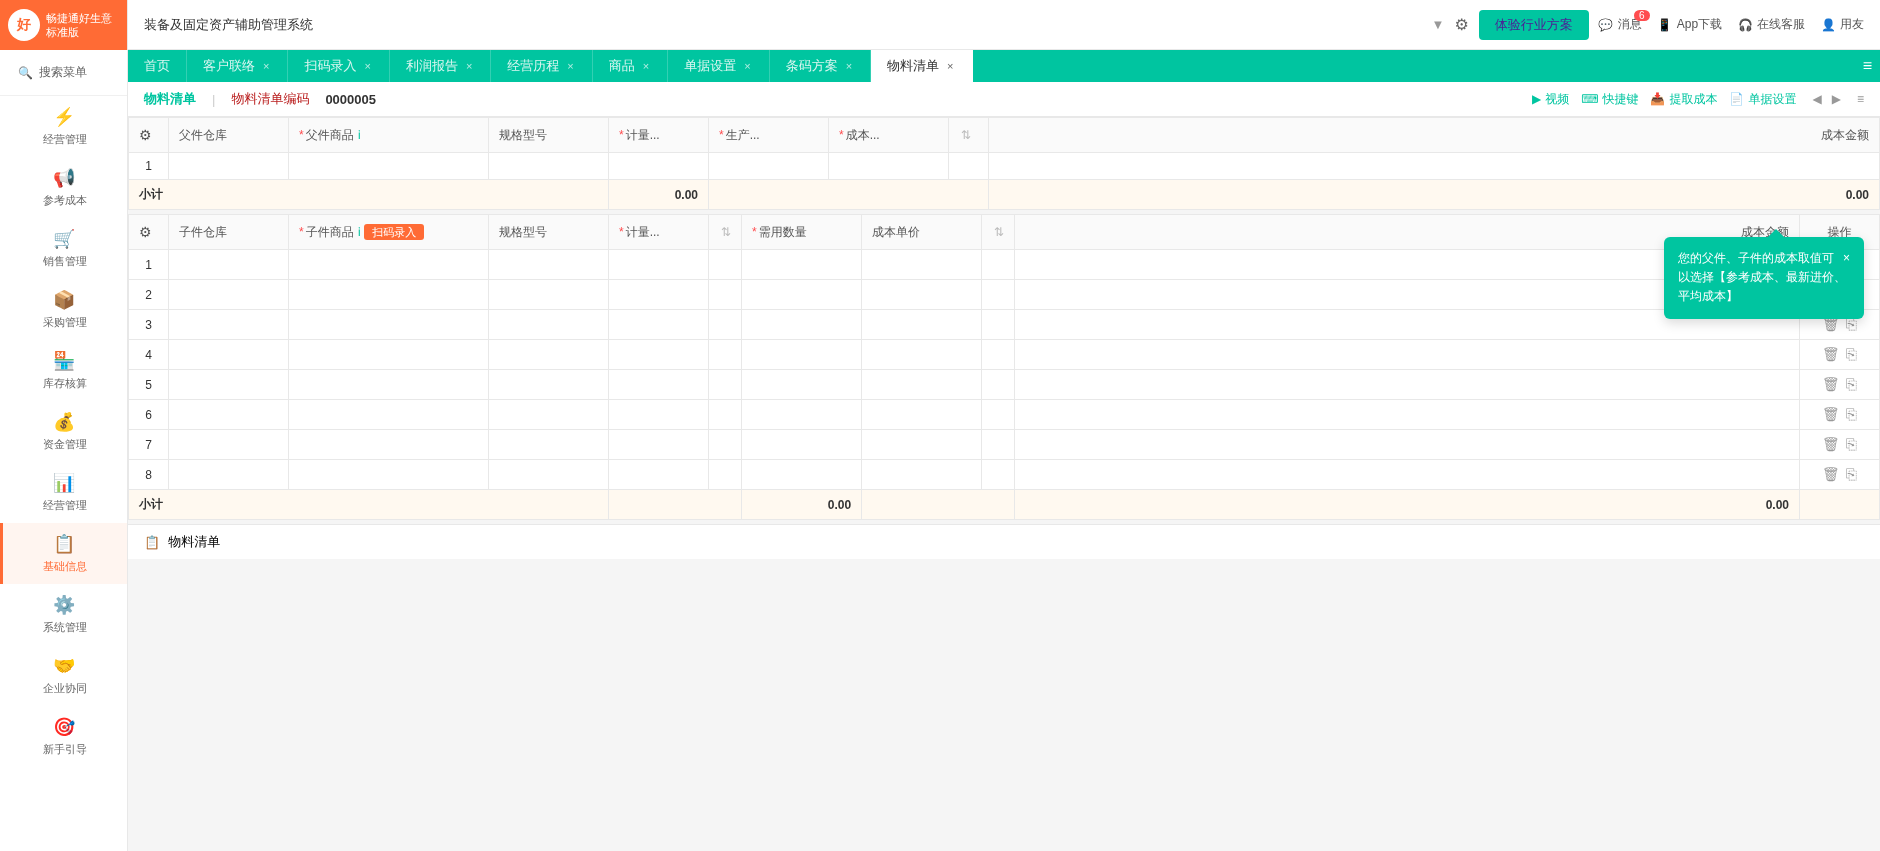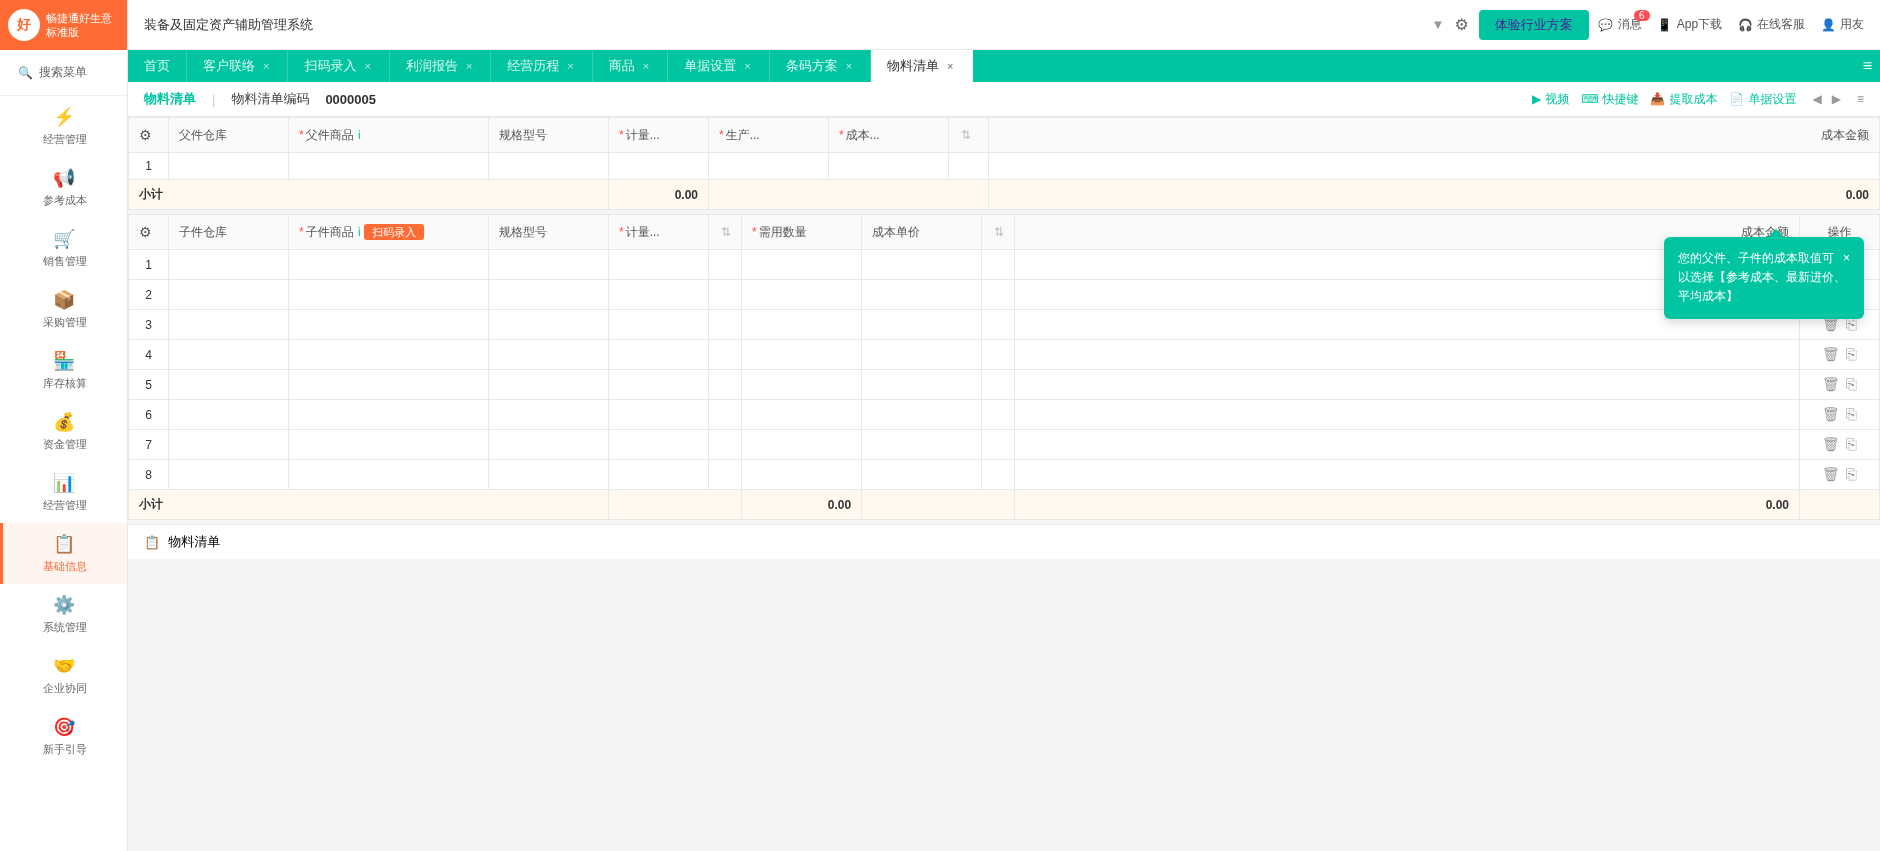--- a/index.html
+++ b/index.html
@@ -438,21 +438,21 @@
     <div style="margin-left:auto; display:flex; align-items:center; padding:0 8px;">
       <span style="color:#fff; font-size:16px; cursor:pointer;">≡</span>
     </div>
   </div>
 
   <div class="content">
 
     <div class="sub-header">
       <span style="cursor:pointer; color:#00c5a0; font-weight:bold;">物料清单</span>
       <span style="color:#ccc;">|</span>
-      <span style="cursor:pointer; color:#404040;">物料清单编码</span>
+      <span style="cursor:pointer; color:#b91c1c;">物料清单编码</span>
       <span style="color:#333; font-weight:bold;">0000005</span>
 
       <div class="sub-header-actions">
         <div class="sub-header-action">
           <span>▶</span>
           <span>视频</span>
         </div>
         <div class="sub-header-action">
           <span>⌨</span>
           <span>快捷键</span>

